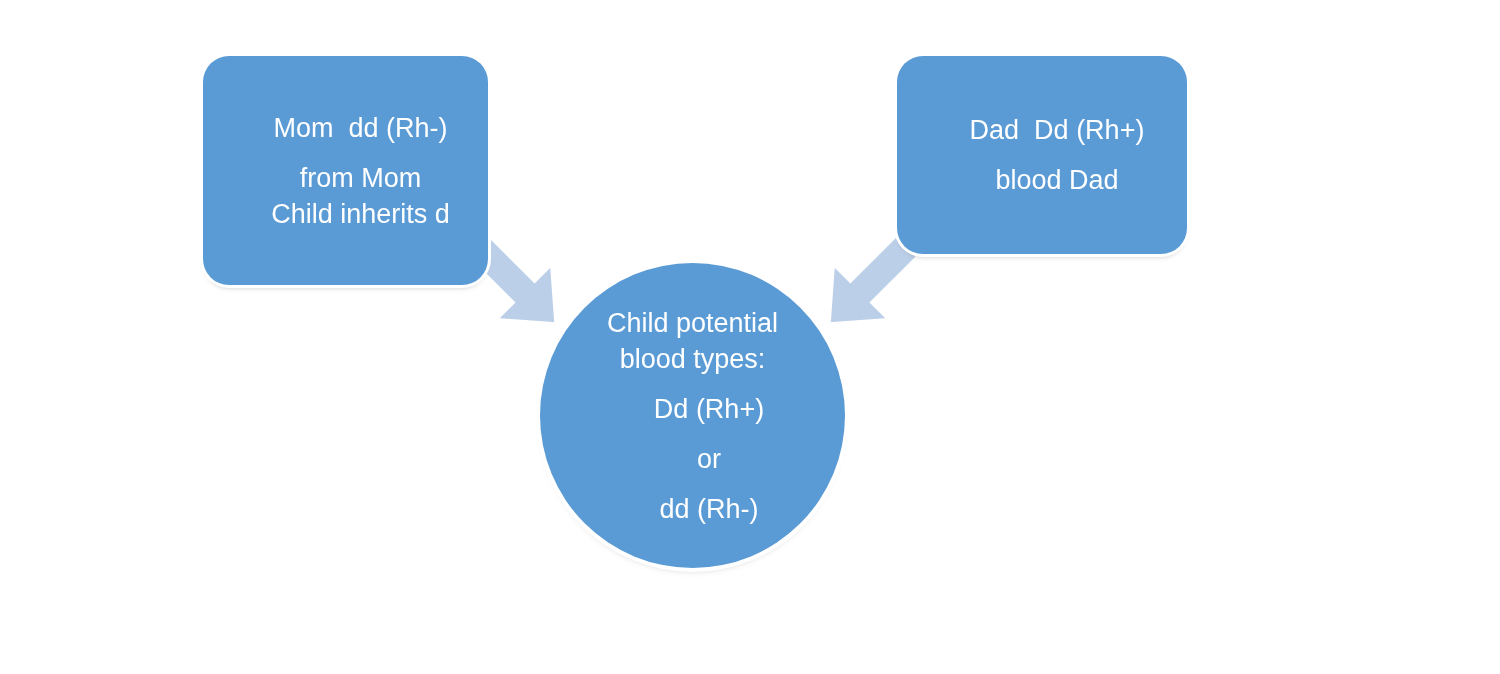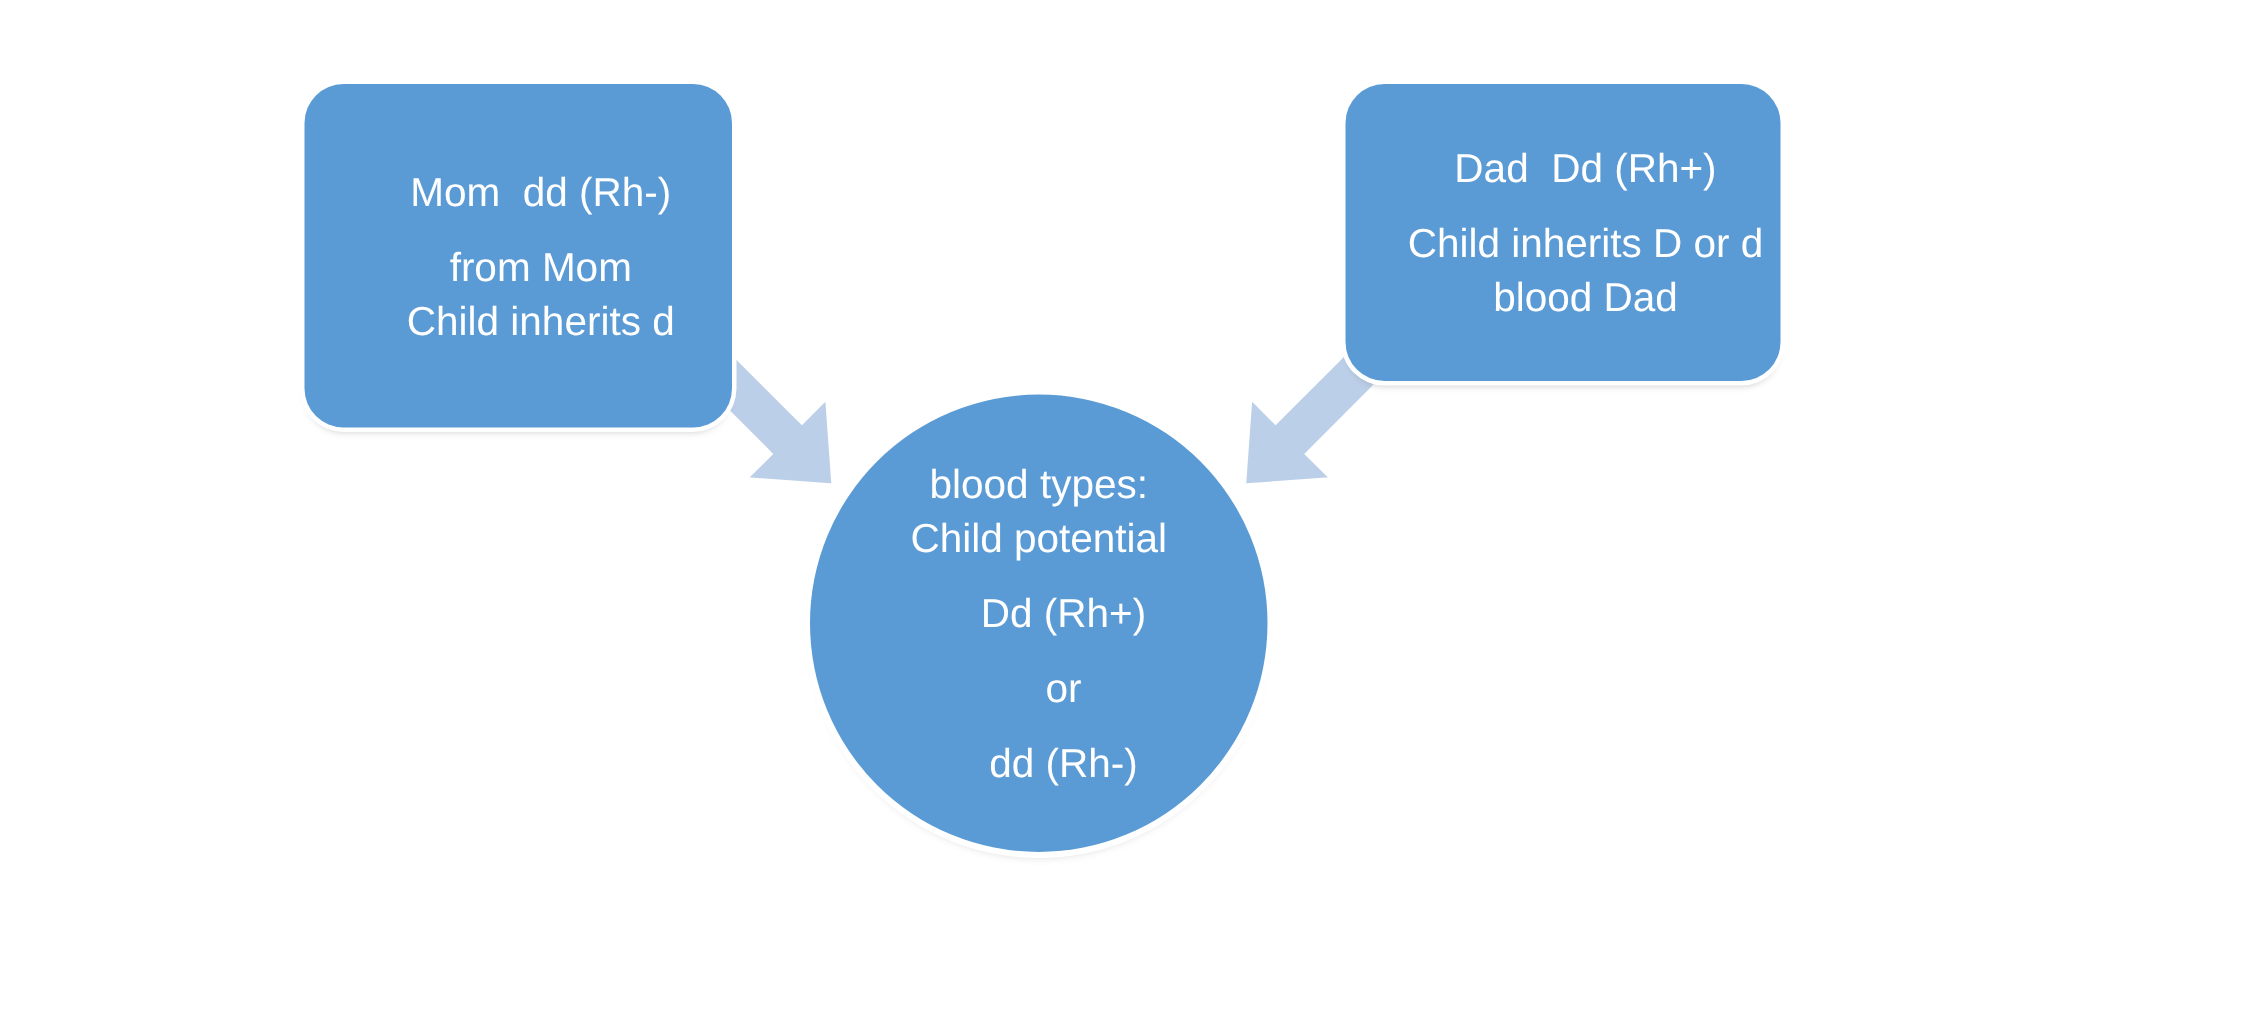--- a/index.html
+++ b/index.html
@@ -68,25 +68,24 @@
   </svg>
 
   <div class="node box box-mom">
     <div class="shape-title">Mom  dd (Rh-)</div>
     <div class="line">from Mom</div>
     <div class="line">Child inherits d</div>
   </div>
 
   <div class="node box box-dad">
     <div class="shape-title">Dad  Dd (Rh+)</div>
-    <div class="line">Child inherits D or d</div>
     <div class="line">blood Dad</div>
   </div>
 
   <div class="node circle">
+    <div class="line">Child potential</div>
     <div class="line">blood types:</div>
-    <div class="line">Child potential</div>
     <div class="para">Dd (Rh+)</div>
     <div class="para">or</div>
     <div class="para">dd (Rh-)</div>
   </div>
 
 </div>
 
 </body></html>

